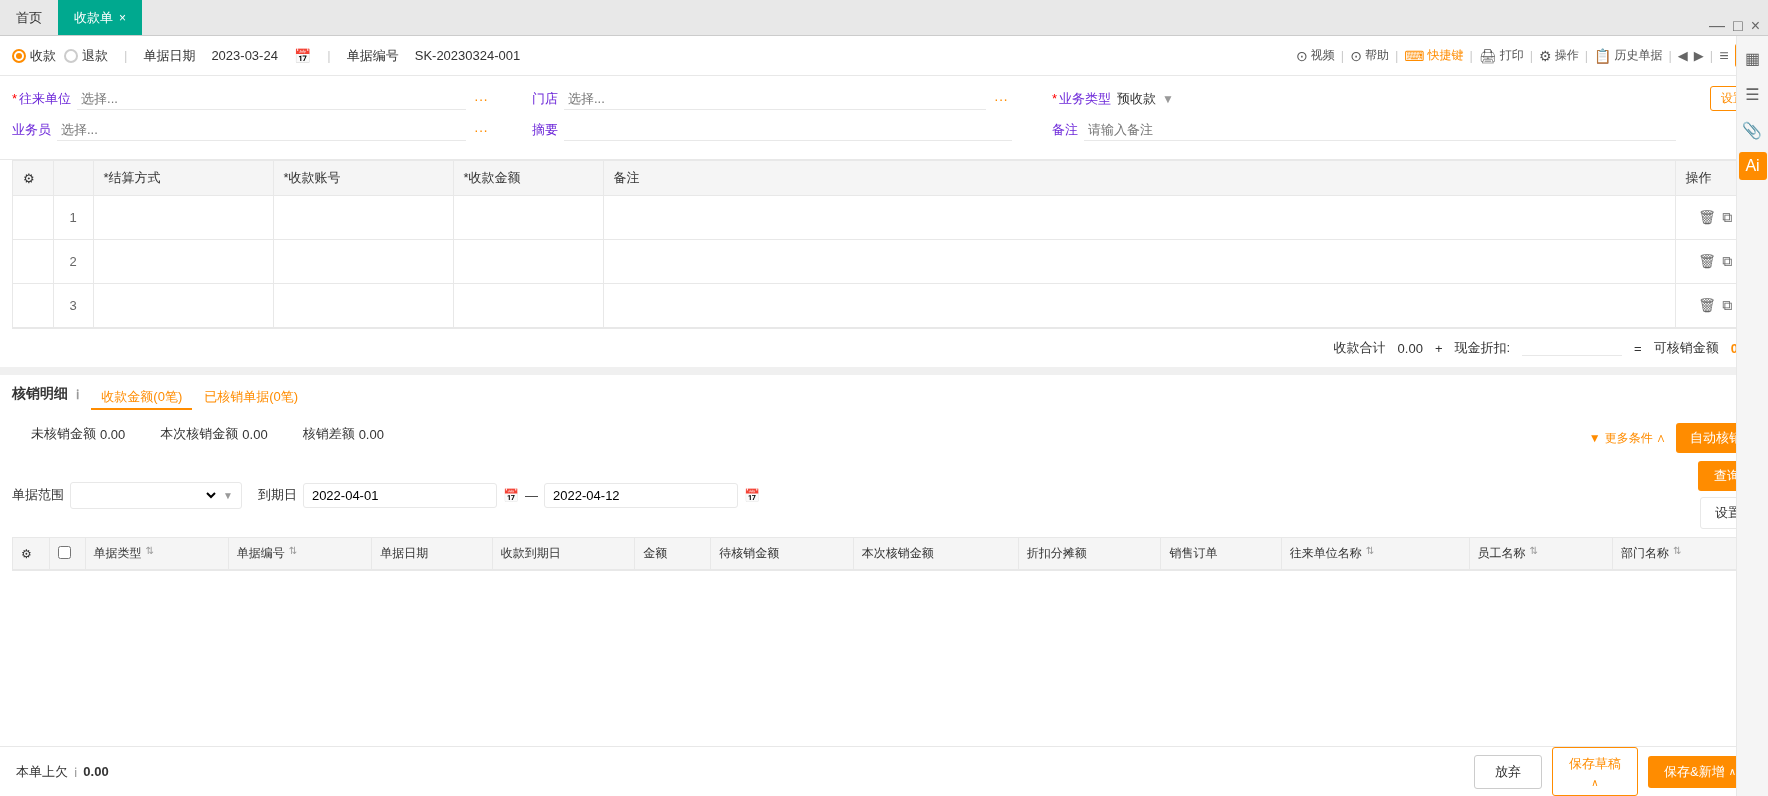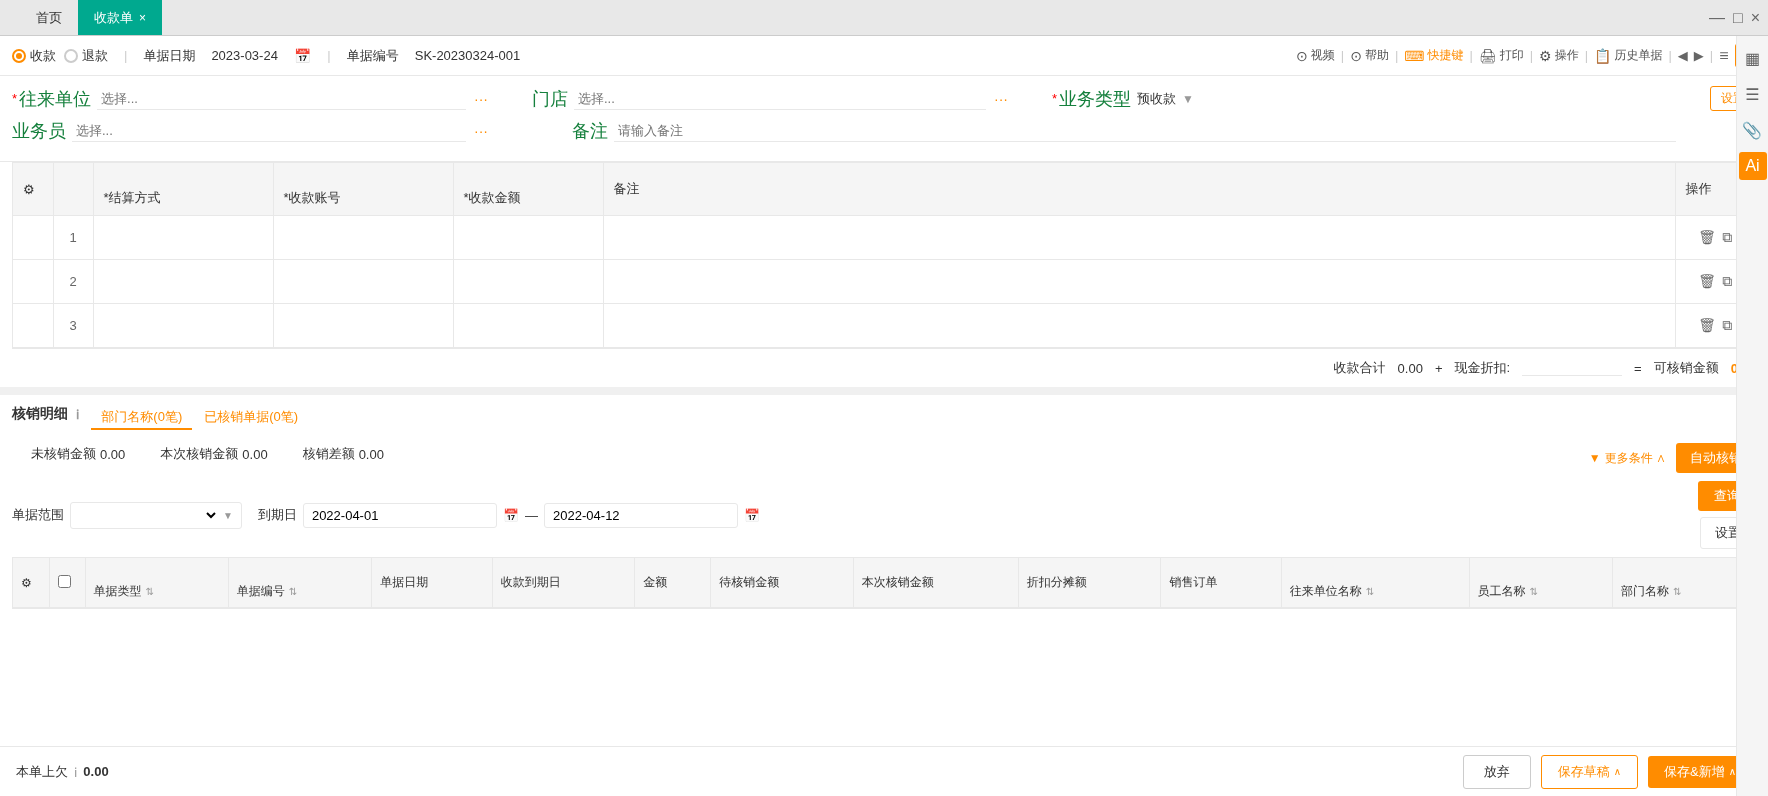--- a/index.html
+++ b/index.html
@@ -1,19 +1,19 @@
 <!DOCTYPE html>
 <html><head>
   <meta charset="utf-8">
   <style>
     * { box-sizing: border-box; margin: 0; padding: 0; }
     body { font-family: 'Microsoft YaHei', Arial, sans-serif; font-size: 13px; background: #f0f0f0; color: #333; height: 796px; overflow: hidden; }
 
     
-    .tab-bar { display: flex; align-items: center; background: #e8e8e8; height: 36px; border-bottom: 1px solid #ccc; padding-left: 20px; }
+    .tab-bar { display: flex; align-items: flex-end; background: #e8e8e8; height: 36px; border-bottom: 1px solid #ccc; }
     .tab-item { padding: 0 16px; height: 100%; display: flex; align-items: center; cursor: pointer; font-size: 13px; color: #333; }
     .tab-item.home { background: #e8e8e8; color: #333; }
     .tab-item.active { background: #00a98f; color: #fff; }
     .tab-close { margin-left: 6px; cursor: pointer; font-size: 12px; }
     .tab-bar-right { margin-left: auto; display: flex; align-items: center; padding-right: 8px; gap: 8px; }
     .tab-bar-right span { cursor: pointer; font-size: 16px; color: #666; }
 
     
     .main-content { background: #fff; height: calc(796px - 36px); overflow-y: auto; }
 
@@ -30,21 +30,21 @@
     .toolbar-right { margin-left: auto; display: flex; align-items: center; gap: 6px; }
     .toolbar-right-item { display: flex; align-items: center; gap: 3px; cursor: pointer; color: #555; font-size: 12px; }
     .toolbar-right-item .icon { font-size: 14px; }
     .toolbar-right-item.highlight { color: #ff8c00; }
     .btn-settings { background: #fff; border: 1px solid #ff8c00; color: #ff8c00; padding: 3px 10px; border-radius: 3px; cursor: pointer; font-size: 12px; }
 
     
     .form-section { padding: 10px 12px; border-bottom: 1px solid #e8e8e8; }
     .form-row { display: flex; align-items: center; gap: 0; margin-bottom: 8px; }
     .form-field { display: flex; align-items: center; flex: 1; }
-    .form-label { white-space: nowrap; color: #15803d; font-size: 18px; margin-right: 6px; }
+    .form-label { white-space: nowrap; color: #6d28d9; font-size: 13px; margin-right: 6px; }
     .required-star { color: red; margin-right: 2px; }
     .form-input { flex: 1; border: none; border-bottom: 1px solid #e8e8e8; outline: none; padding: 3px 4px; font-size: 13px; color: #999; background: transparent; }
     .more-btn { color: #ff8c00; cursor: pointer; font-size: 14px; margin-left: 4px; padding: 0 4px; }
 
     
     .data-table-wrapper { margin: 0 12px; border: 1px solid #e8e8e8; }
     .data-table { width: 100%; border-collapse: collapse; }
     .data-table th { background: #f5f5f5; padding: 8px 10px; text-align: left; font-weight: normal; font-size: 13px; color: #333; border-right: 1px solid #e8e8e8; border-bottom: 1px solid #e8e8e8; white-space: nowrap; }
     .data-table td { padding: 8px 10px; border-right: 1px solid #e8e8e8; border-bottom: 1px solid #e8e8e8; font-size: 13px; height: 44px; }
     .data-table td:last-child, .data-table th:last-child { border-right: none; }
@@ -100,29 +100,29 @@
     .bottom-table th { background: #f5f5f5; padding: 7px 8px; text-align: left; font-weight: normal; font-size: 12px; color: #333; border-right: 1px solid #e8e8e8; border-bottom: 1px solid #e8e8e8; white-space: nowrap; }
     .bottom-table th:last-child { border-right: none; }
     .sort-icon { color: #999; font-size: 10px; margin-left: 2px; }
 
     
     .bottom-bar { position: fixed; bottom: 0; left: 0; right: 0; background: #fff; border-top: 1px solid #e8e8e8; padding: 10px 16px; display: flex; align-items: center; justify-content: space-between; height: 50px; }
     .bottom-left { display: flex; align-items: center; gap: 6px; font-size: 13px; }
     .info-circle { color: #999; cursor: pointer; }
     .bottom-right { display: flex; align-items: center; gap: 10px; }
     .abandon-btn { background: #fff; border: 1px solid #ccc; color: #333; padding: 7px 20px; border-radius: 3px; cursor: pointer; font-size: 13px; text-align: center; }
-    .save-draft-btn { background: #fff; border: 1px solid #ff8c00; color: #ff8c00; padding: 7px 16px; border-radius: 3px; cursor: pointer; font-size: 13px; display: flex; align-items: center; gap: 4px; }
+    .save-draft-btn { background: #fff; border: 1px solid #ff8c00; color: #ff8c00; padding: 7px 16px; border-radius: 3px; cursor: pointer; font-size: 13px; display: flex; align-items: center; gap: 4px; flex-direction: column; }
     .save-new-btn { background: #ff8c00; border: none; color: #fff; padding: 7px 16px; border-radius: 3px; cursor: pointer; font-size: 13px; display: flex; align-items: center; gap: 4px; }
     .btn-arrow { font-size: 10px; }
 
     
     .right-sidebar { position: fixed; right: 0; top: 36px; width: 32px; background: #f5f5f5; border-left: 1px solid #e8e8e8; display: flex; flex-direction: column; align-items: center; padding-top: 8px; gap: 8px; height: calc(796px - 36px); }
     .sidebar-icon { width: 28px; height: 28px; display: flex; align-items: center; justify-content: center; cursor: pointer; font-size: 16px; color: #666; border-radius: 3px; }
     .sidebar-icon.active { background: #ff8c00; color: #fff; }
-    .th-sort { display: flex; align-items: center; gap: 2px; margin-top: 18px; }
+    .th-sort { display: flex; gap: 2px; }
   </style>
 </head>
 <body>
 
 <div class="tab-bar">
   <div class="tab-item home">
     <span>首页</span>
   </div>
   <div class="tab-item active">
     <span>收款单</span>
@@ -220,20 +220,24 @@
         <button class="btn-settings">设置</button>
       </div>
     </div>
     <div class="form-row">
       <div class="form-field" style="flex:2;max-width:480px;">
         <span class="form-label">业务员</span>
         <input class="form-input" type="text" placeholder="选择..." style="">
         <span class="more-btn">···</span>
       </div>
       <div style="width:40px;"></div>
+      <div class="form-field" style="flex:2;max-width:480px;">
+        <span class="form-label">摘要</span>
+        <input class="form-input" type="text" style="">
+      </div>
       <div style="width:40px;"></div>
       <div class="form-field" style="flex:1.5;">
         <span class="form-label">备注</span>
         <input class="form-input" type="text" placeholder="请输入备注" style="">
       </div>
       <div style="margin-left:auto;width:80px;"></div>
     </div>
   </div>
 
   <div class="data-table-wrapper">
@@ -322,21 +326,21 @@
   <div class="section-divider"></div>
 
   <div class="verification-section">
     <div style="display:flex;align-items:center;justify-content:space-between;margin-bottom:12px;">
       <div style="display:flex;align-items:center;gap:12px;">
         <div class="section-title">
           <span>核销明细</span>
           <span class="info-icon">ℹ</span>
         </div>
         <div class="tab-links">
-          <div class="tab-link active">部门名称(0笔)</div>
+          <div class="tab-link active">收款金额(0笔)</div>
           <div class="tab-link">已核销单据(0笔)</div>
         </div>
       </div>
     </div>
 
     <div class="verify-toolbar">
       <div class="verify-stats">
         <div class="verify-stat">
           <span class="verify-stat-label">未核销金额</span>
           <span class="verify-stat-value">0.00</span>

